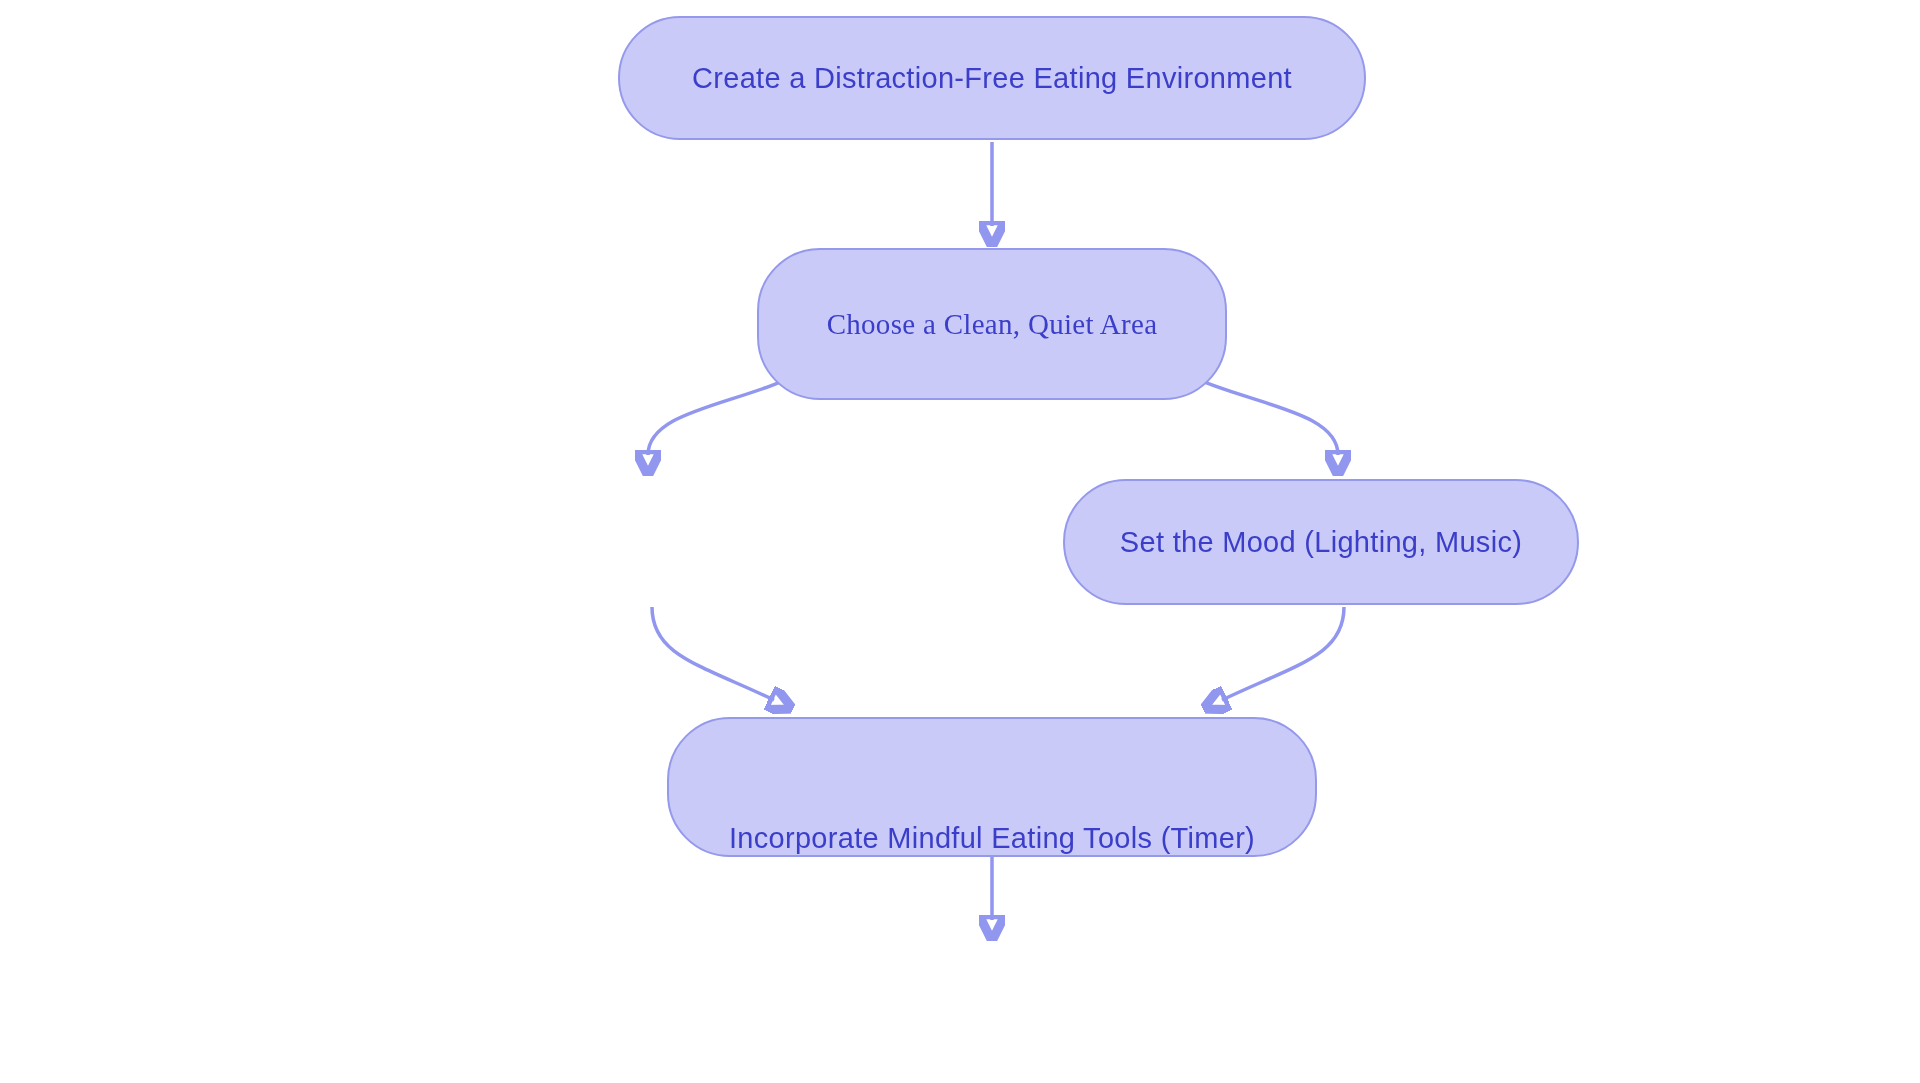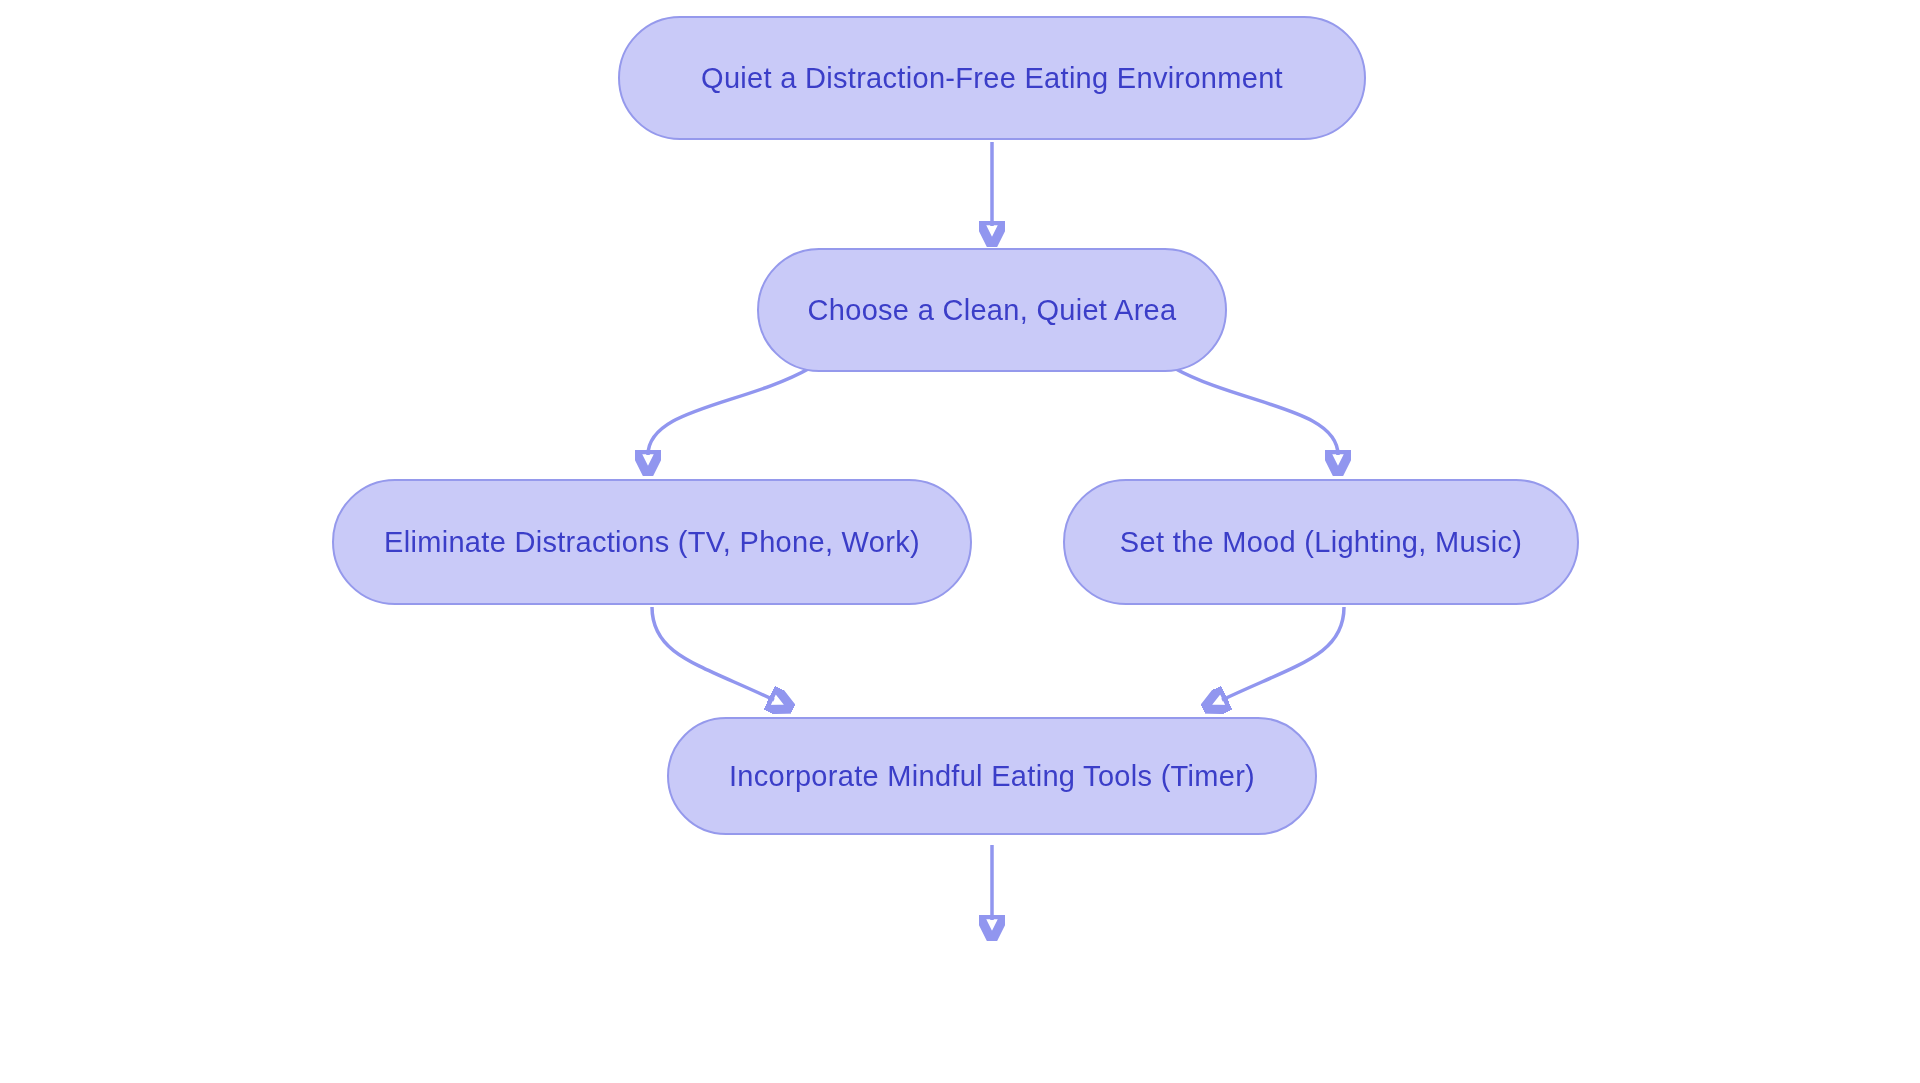--- a/index.html
+++ b/index.html
@@ -44,24 +44,24 @@
   .node-label {
     color: #3b3ec8;
     font-size: 29px;
     font-weight: 400;
     letter-spacing: 0.3px;
     white-space: nowrap;
     text-align: center;
   }
   
   #node-1 { left: 618px;  top: 16px;  width: 748px; height: 124px; }
-  #node-2 { left: 757px;  top: 248px; width: 470px; height: 124px; }
+  #node-2 { left: 757px;  top: 248px; width: 470px; height: 152px; font-family: Liberation Serif, serif; }
   #node-3 { left: 332px;  top: 479px; width: 640px; height: 126px; }
   #node-4 { left: 1063px; top: 479px; width: 516px; height: 126px; }
-  #node-5 { left: 667px;  top: 717px; width: 650px; height: 118px; }
+  #node-5 { left: 667px;  top: 717px; width: 650px; height: 140px; align-items: flex-end; }
   #node-6 { left: 775px;  top: 943px; width: 434px; height: 116px; }
 </style>
 </head>
 <body>
 
 <div class="canvas">
 
   <svg class="edges" viewBox="0 0 1920 1083" xmlns="http://www.w3.org/2000/svg">
     <defs>
       <marker id="arrowhead" viewBox="0 0 10 10" refX="2" refY="5" markerWidth="7.5" markerHeight="7.5" orient="auto">
@@ -70,30 +70,27 @@
     </defs>
     <path d="M 992 142 L 992 226" marker-end="url(#arrowhead)"></path>
     <path d="M 810 368 C 745 405, 648 408, 648 455" marker-end="url(#arrowhead)"></path>
     <path d="M 1174 368 C 1241 405, 1338 408, 1338 455" marker-end="url(#arrowhead)"></path>
     <path d="M 652 607 C 652 655, 698 664, 774 700" marker-end="url(#arrowhead)"></path>
     <path d="M 1344 607 C 1344 655, 1298 664, 1222 700" marker-end="url(#arrowhead)"></path>
     <path d="M 992 845 L 992 920" marker-end="url(#arrowhead)"></path>
   </svg>
 
   <div class="node" id="node-1">
-    <span class="node-label">Quiet a Distraction-Free Eating Environment</span>
+    <span class="node-label">Create a Distraction-Free Eating Environment</span>
   </div>
 
   <div class="node" id="node-2">
     <span class="node-label">Choose a Clean, Quiet Area</span>
   </div>
 
-  <div class="node" id="node-3">
-    <span class="node-label">Eliminate Distractions (TV, Phone, Work)</span>
-  </div>
 
   <div class="node" id="node-4">
     <span class="node-label">Set the Mood (Lighting, Music)</span>
   </div>
 
   <div class="node" id="node-5">
     <span class="node-label">Incorporate Mindful Eating Tools (Timer)</span>
   </div>
 
 

